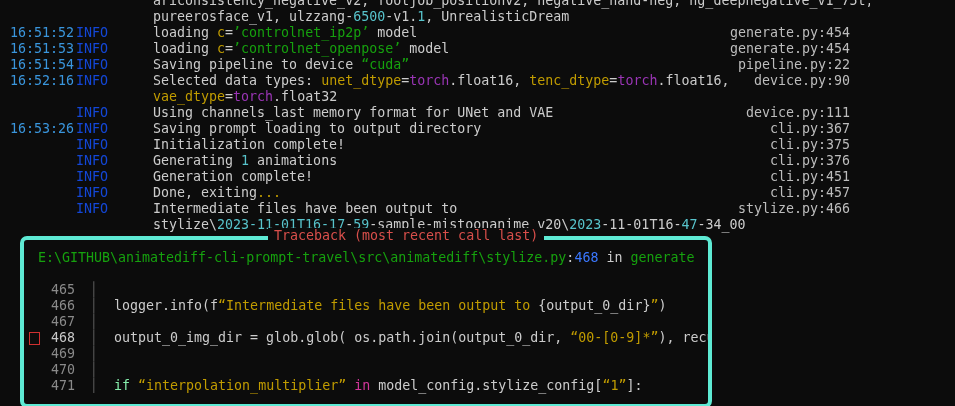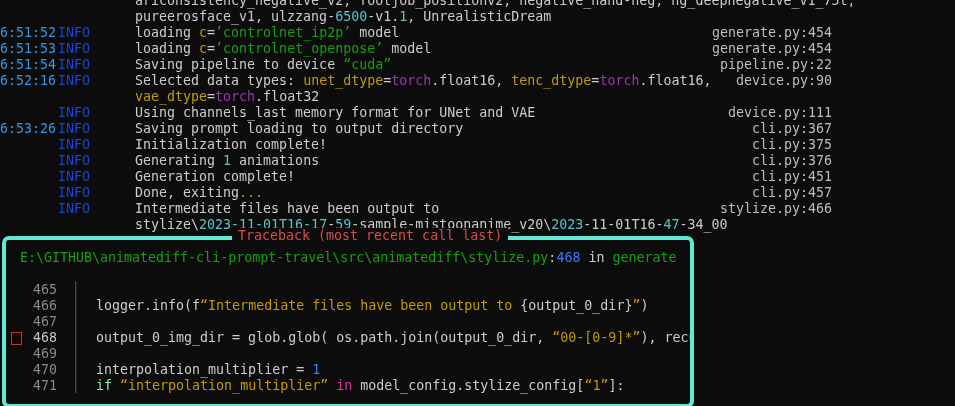--- a/index.html
+++ b/index.html
@@ -2,21 +2,21 @@
 <html><head>
 <meta charset="utf-8">
 <style>
   html,body{margin:0;padding:0;}
   body{
     width:955px;height:406px;overflow:hidden;
     background:#0c0c0c;
     font-family:"DejaVu Sans Mono","Liberation Mono",monospace;
     font-size:13.3px;line-height:16px;color:#cccccc;
   }
-  #terminal{width:852px;height:406px;position:relative;overflow:hidden;}
+  #terminal{width:852px;height:406px;position:relative;overflow:hidden;padding-left:18px;}
   
   #log-area{padding-top:0;}
   .row{display:flex;white-space:pre;height:16px;position:relative;}
   .row.clip{margin-top:-7px;}
   .col-time{flex:none;width:64px;margin-left:-8px;color:#3a96dd;overflow:hidden;}
   .col-level{flex:none;width:79px;padding-left:2px;box-sizing:border-box;color:#1347d8;}
   .msg{flex:none;white-space:pre;}
   .ref{position:absolute;right:20px;top:0;color:#bdbdbd;}
   
   .s-w{color:#cccccc}
@@ -24,21 +24,21 @@
   .s-g{color:#16a10e}
   .s-c{color:#58c4cc}
   .s-m{color:#9a35b5}
   .s-b{color:#3b78ff}
   .s-bi{color:#86efac;}
   .s-p{color:#d3369b}
   
   #panel-wrap{position:relative;margin:3px 158px 0 2px;}
   #panel{border:4px solid #5eead4;border-radius:7px;height:154px;
          padding-top:10px;overflow:hidden;box-sizing:content-box;}
-  #panel-title{position:absolute;top:-8px;left:230px;background:#0c0c0c;
+  #panel-title{position:absolute;top:-8px;left:248px;background:#0c0c0c;
                padding:0 6px;color:#d94f4b;white-space:pre;}
   .trow{display:flex;height:16px;white-space:pre;align-items:stretch;}
   .theader{padding-left:14px;}
   .tmark{flex:none;width:26px;padding-left:5px;box-sizing:border-box;}
   .marker{display:inline-block;width:9px;height:11px;margin-top:2px;
           border:1px solid #d03030;}
   .tnum{flex:none;width:26px;text-align:center;color:#8a8a8a;}
   .tnum.hl{color:#c8c8c8;}
   .tsep{flex:none;padding-left:14px;color:#5a5a5a;}
   .tcode{margin-left:16px;white-space:pre;}
@@ -72,21 +72,21 @@
     <div id="panel-title">Traceback (most recent call last)</div>
     <div id="panel">
       <div class="trow theader"><span class="s-g">E:\GITHUB\animatediff-cli-prompt-travel\src\animatediff\stylize.py</span><span class="s-w">:</span><span class="s-b">468</span><span class="s-w"> in </span><span class="s-g">generate</span></div>
       <div class="trow"></div>
       <div id="code-lines">
           <div class="trow"><span class="tmark"></span><span class="tnum">465</span><span class="tsep">│</span><span class="tcode"></span></div>
           <div class="trow"><span class="tmark"></span><span class="tnum">466</span><span class="tsep">│</span><span class="tcode"><span class="s-w">logger.info(f</span><span class="s-y">“Intermediate files have been output to </span><span class="s-w">{output_0_dir}</span><span class="s-y">”</span><span class="s-w">)</span></span></div>
           <div class="trow"><span class="tmark"></span><span class="tnum">467</span><span class="tsep">│</span><span class="tcode"></span></div>
           <div class="trow"><span class="tmark"><span class="marker"></span></span><span class="tnum hl">468</span><span class="tsep">│</span><span class="tcode"><span class="s-w">output_0_img_dir = glob.glob( os.path.join(output_0_dir, </span><span class="s-y">“00-[0-9]*”</span><span class="s-w">), recursive=</span><span class="s-bi">Fal</span></span></div>
           <div class="trow"><span class="tmark"></span><span class="tnum">469</span><span class="tsep">│</span><span class="tcode"></span></div>
-          <div class="trow"><span class="tmark"></span><span class="tnum">470</span><span class="tsep">│</span><span class="tcode"><span class="s-w">interpolation_multiplier = </span><span class="s-b">1</span></span></div>
+          <div class="trow"><span class="tmark"></span><span class="tnum">470</span><span class="tsep">│</span></div>
           <div class="trow"><span class="tmark"></span><span class="tnum">471</span><span class="tsep">│</span><span class="tcode"><span class="s-bi">if </span><span class="s-y">“interpolation_multiplier”</span><span class="s-w"> </span><span class="s-p">in</span><span class="s-w"> model_config.stylize_config[</span><span class="s-y">“1”</span><span class="s-w">]:</span></span></div>
         </div>
     </div>
   </div>
 
   <div id="gap-strip"></div>
 
 </div>
 
 </body></html>

